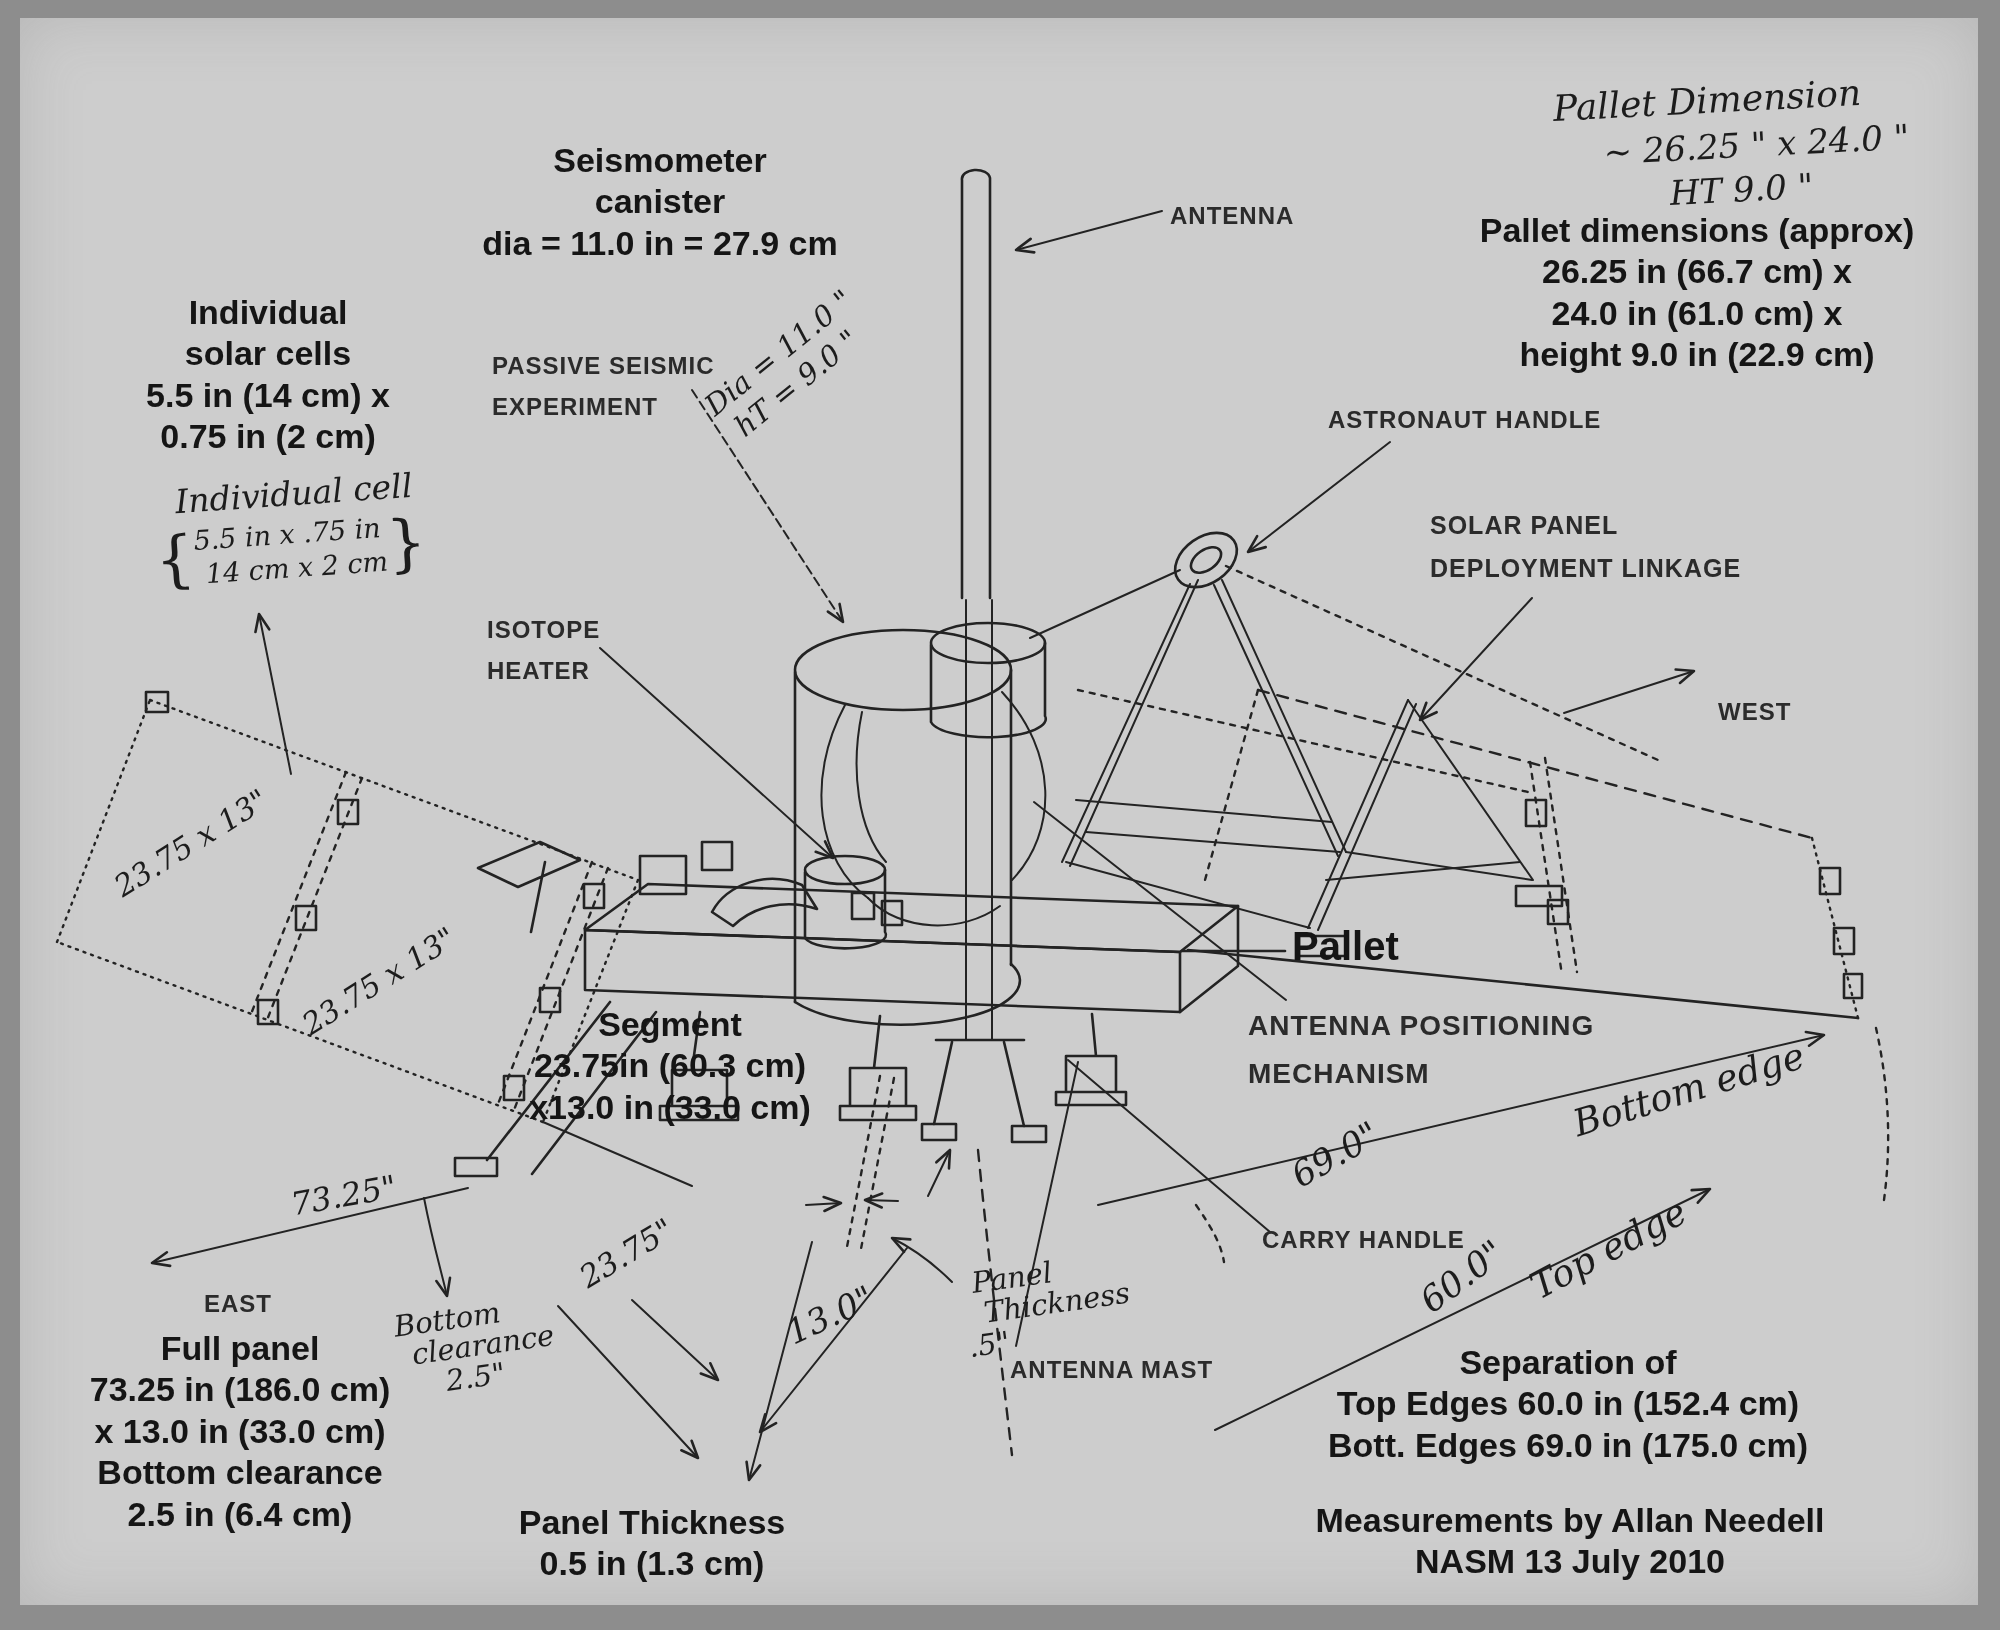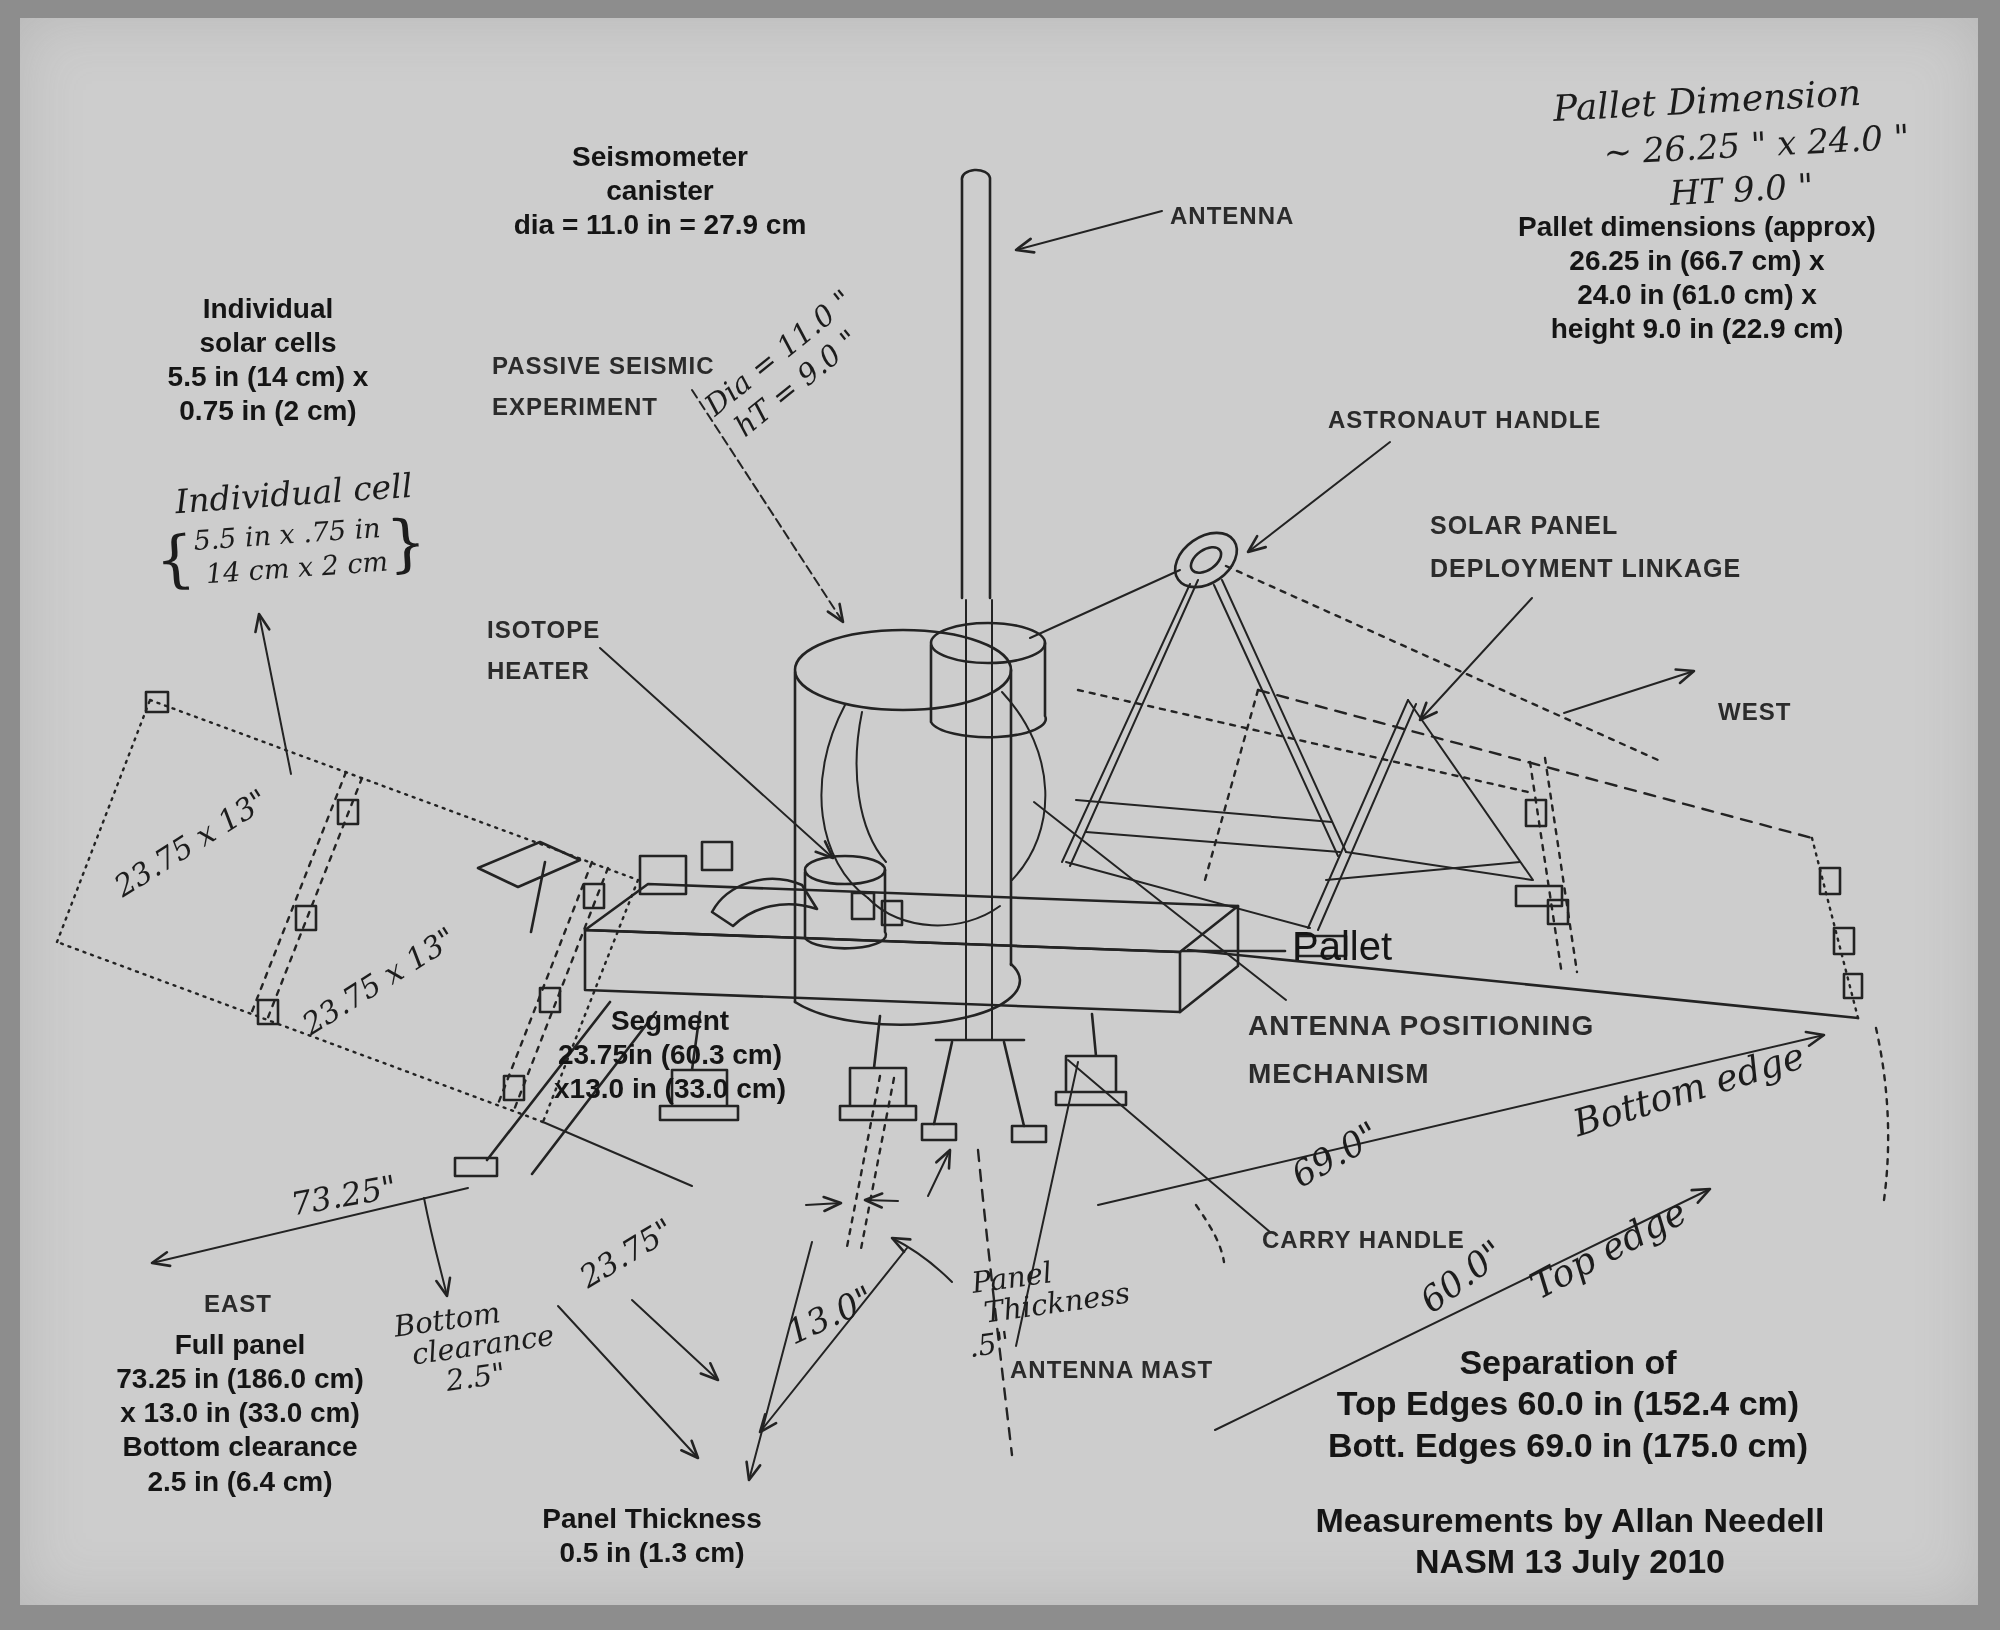--- a/index.html
+++ b/index.html
@@ -8,21 +8,21 @@
   .paper{position:absolute;left:20px;top:18px;width:1958px;height:1587px;background:#cdcdcd;
          box-shadow:inset 0 0 60px rgba(120,120,120,.25);}
   .art{position:absolute;left:0;top:0;z-index:1;}
   .art path,.art ellipse{fill:none;stroke:#232323;stroke-width:2.6;stroke-linecap:round;stroke-linejoin:round;}
   .art .dot{stroke-dasharray:2,6;stroke-width:2.4;}
   .art .dsh{stroke-dasharray:5,7;stroke-width:2.4;}
   .art .lds{stroke-dasharray:11,9;stroke-width:2.4;}
   .art .sk{stroke-dasharray:9,5;}
   .art .thin{stroke-width:2;}
   .lbl{position:absolute;z-index:2;color:#151515;white-space:nowrap;}
-  .bold{font-weight:bold;font-size:28px;line-height:1.22;text-align:center;transform:translateX(-50%);}
+  .bold{font-weight:bold;font-size:34px;line-height:1.22;text-align:center;transform:translateX(-50%);}
   .sm{font-size:34px;}
   .cap{font-weight:700;font-size:24px;letter-spacing:1px;color:#2b2b2b;line-height:1.7;}
   .hw{font-family:"DejaVu Serif",serif;font-style:italic;font-size:32px;color:#1c1c1c;
       transform-origin:0 0;line-height:1.2;}
 </style>
 </head>
 <body>
 
 <div class="stage">
   <div class="paper"></div>
@@ -182,21 +182,21 @@
     <div>Separation of</div>
     <div>Top Edges 60.0 in (152.4 cm)</div>
     <div>Bott. Edges 69.0 in (175.0 cm)</div>
   </div>
 
   <div class="lbl bold sm" style="left:1570px;top:1500px;">
     <div>Measurements by Allan Needell</div>
     <div>NASM 13 July 2010</div>
   </div>
 
-  <div class="lbl" style="left:1292px;top:924px;font-weight:normal;font-size:40px;">Pallet</div>
+  <div class="lbl" style="left:1292px;top:924px;font-weight:bold;font-size:40px;">Pallet</div>
 
   <div class="lbl cap" style="left:1170px;top:196px;">ANTENNA</div>
 
   <div class="lbl cap" style="left:492px;top:346px;">
     <div>PASSIVE SEISMIC</div>
     <div>EXPERIMENT</div>
   </div>
 
   <div class="lbl cap" style="left:487px;top:610px;">
     <div>ISOTOPE</div>

